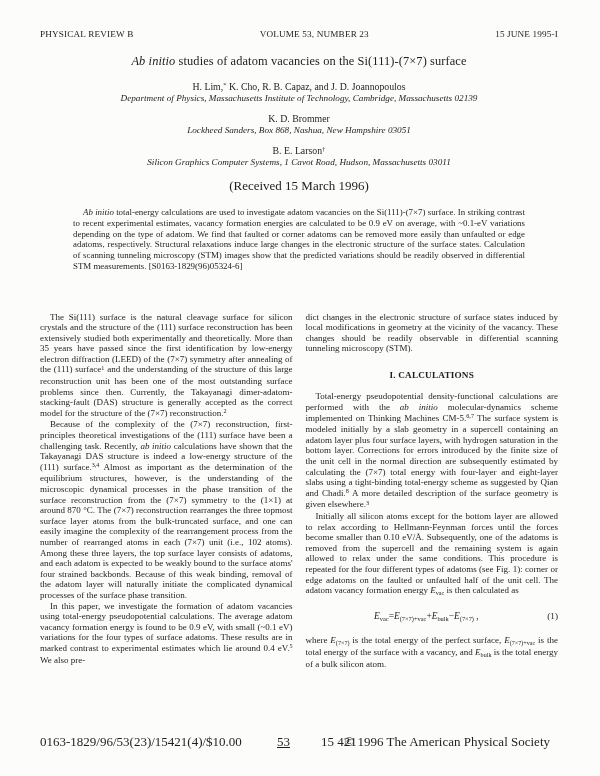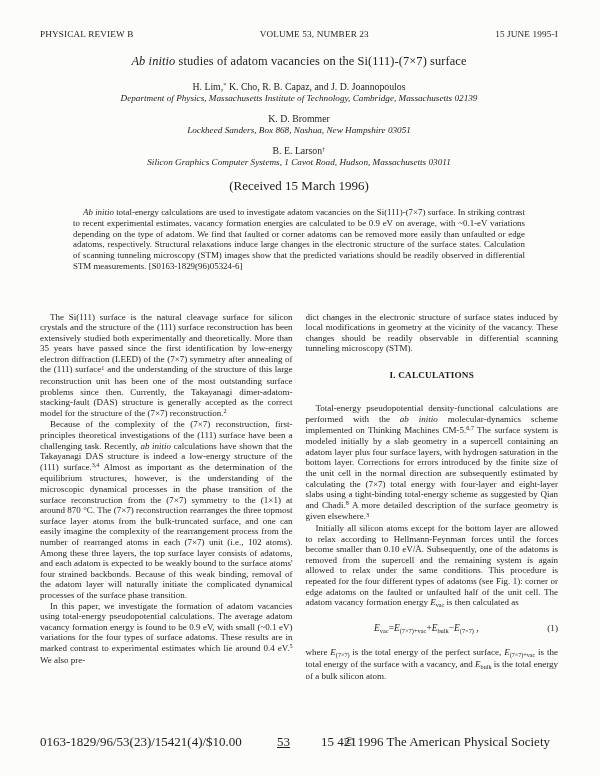--- a/index.html
+++ b/index.html
@@ -53,21 +53,21 @@
     font-size: 9px;
     line-height: 10.6px;
     text-align: justify;
   }
   .para { text-indent: 10px; margin: 0; }
   .para.no-indent { text-indent: 0; }
   .section-heading {
     text-align: center;
     font-weight: bold;
     font-size: 9.2px;
-    margin: 16px 0 23px;
+    margin: 16px 0 11px;
     letter-spacing: 0.2px;
   }
   .equation-row {
     display: flex;
     align-items: center;
     margin: 14px 0 13px;
   }
   .eq-body { flex: 1; text-align: center; font-size: 9.4px; }
   .eq-num { font-size: 9.2px; }
   .seg-i { font-style: italic; }

